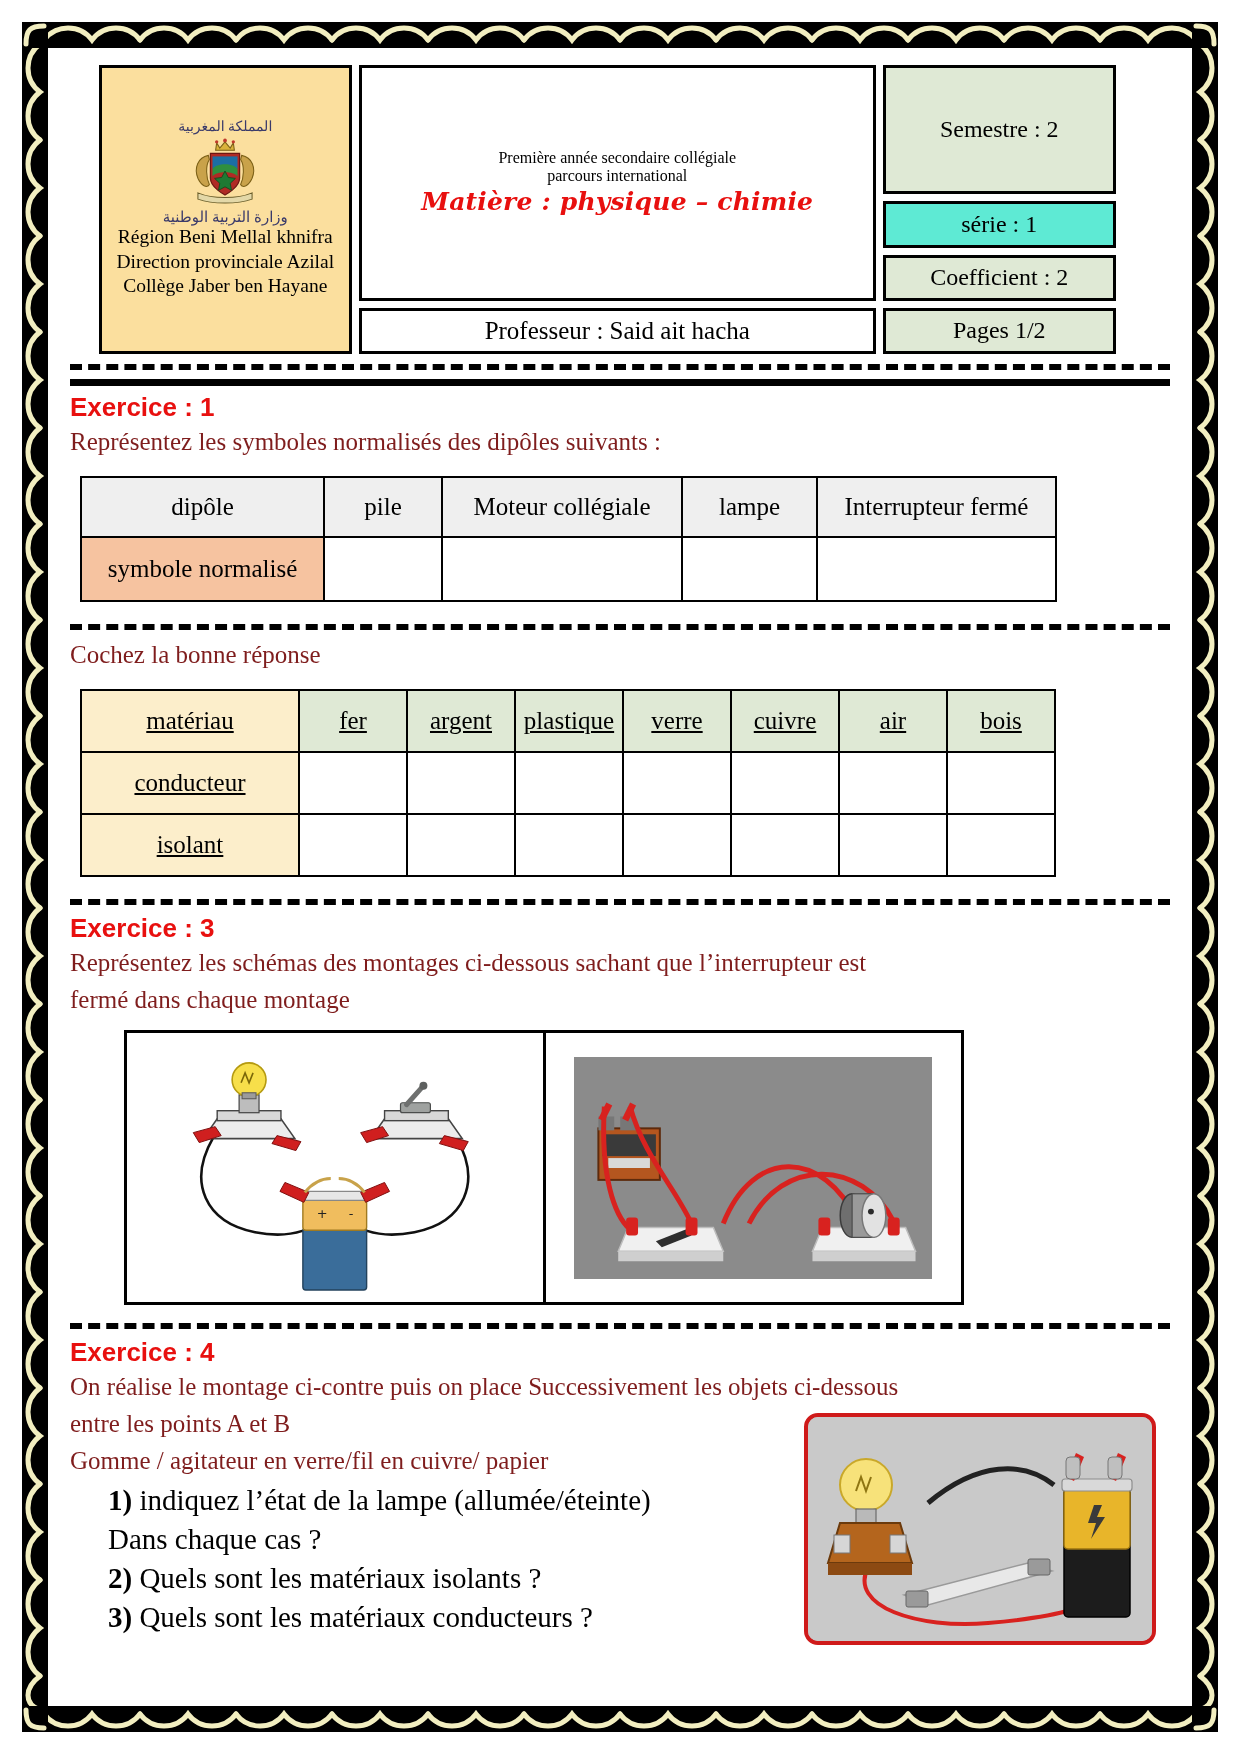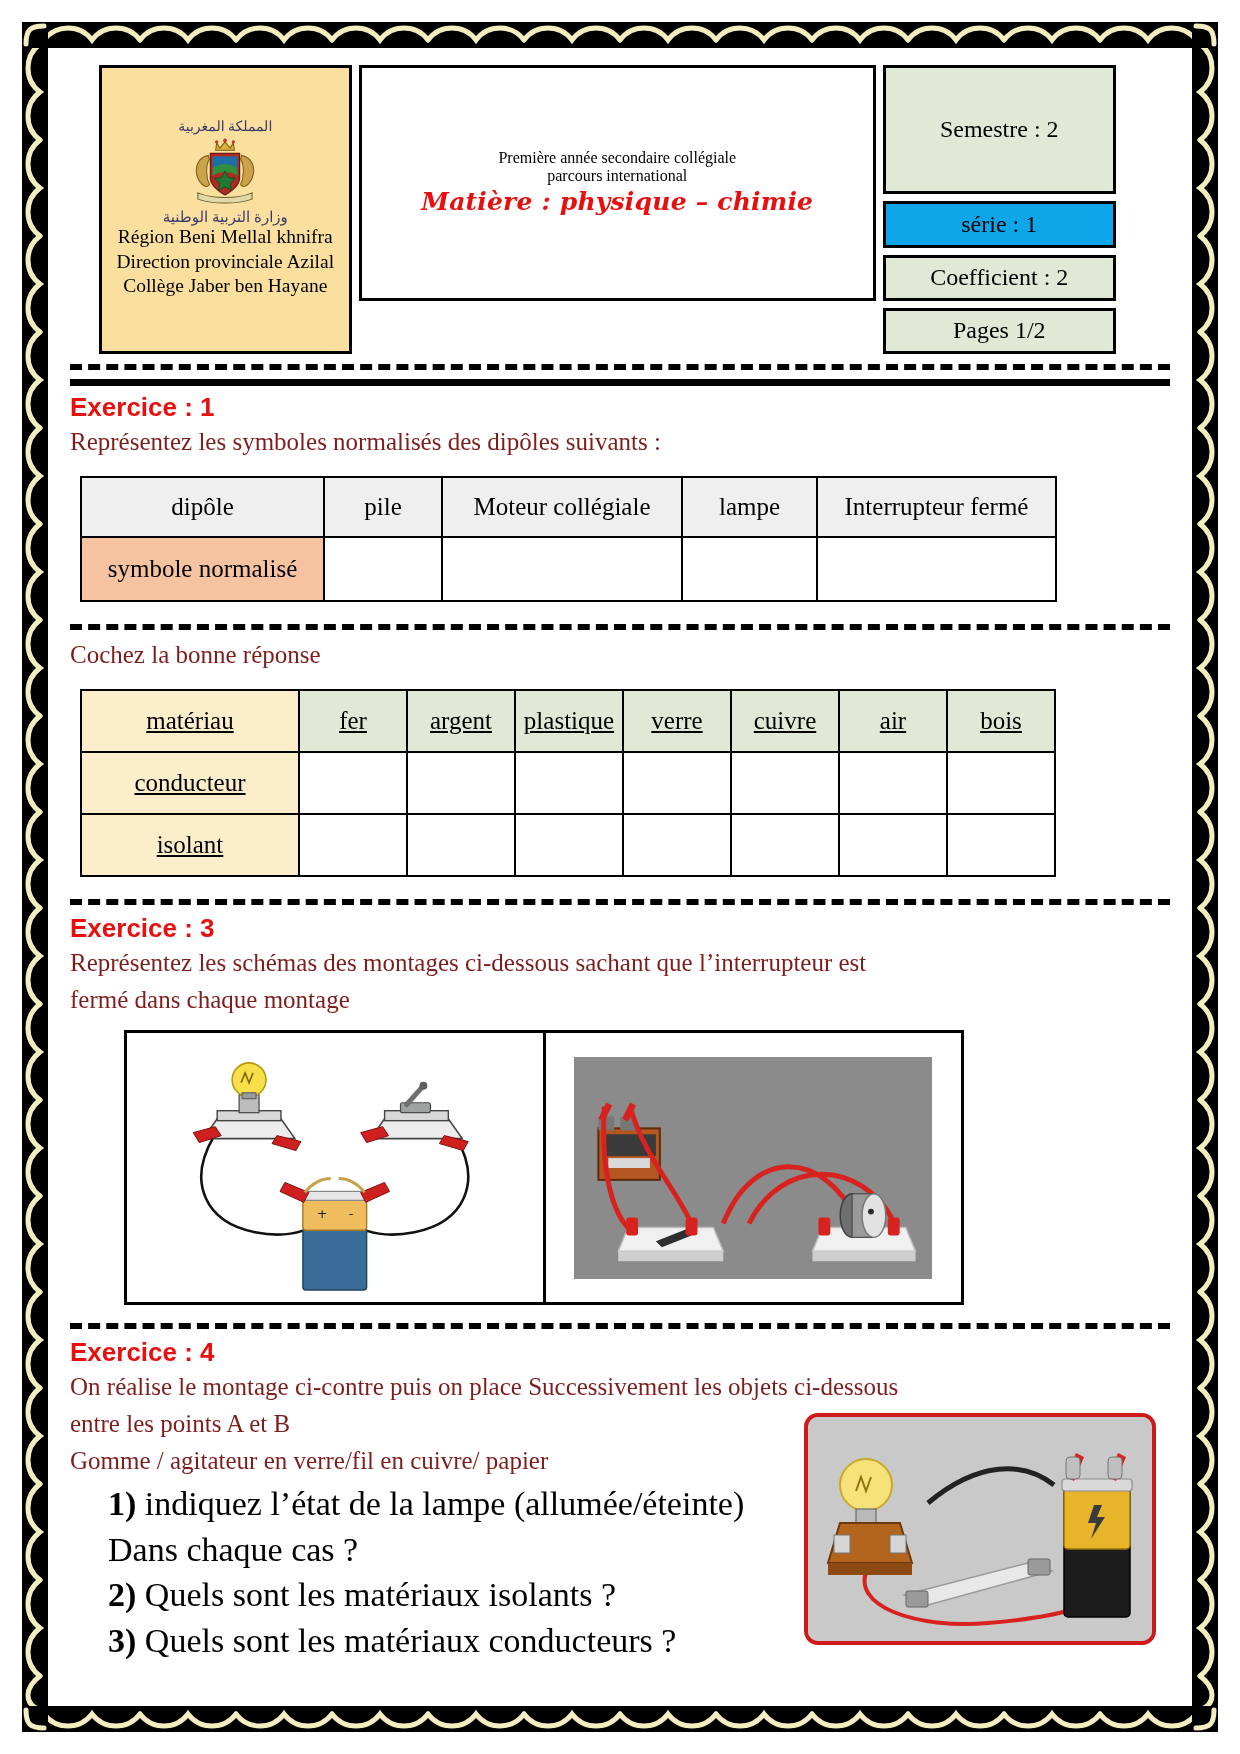--- a/index.html
+++ b/index.html
@@ -128,21 +128,21 @@
   .fig-cell.left{border-right:3px solid #000;}
   .fig-cell.right{display:flex;align-items:center;justify-content:center;}
   .photo-grey{
     width:358px;height:222px;background:#8b8b8b;position:relative;
   }
 
   
   .ex4-wrap{display:flex;align-items:flex-start;}
   .ex4-left{flex:1;}
   .ex4-list{margin:0;padding:0;list-style:none;}
-  .ex4-list li{font-size:34px;line-height:1.34;margin-left:38px;}
+  .ex4-list li{font-size:29px;line-height:1.34;margin-left:38px;}
   .ex4-list li .num{font-weight:bold;}
   .ex4-list li.cont{margin-left:38px;}
   .ex4-photo{
     margin:6px 14px 0 6px;
     width:352px;height:232px;
     border:4px solid #cf1a1a;border-radius:14px;
     background:#c9c9c9;
     position:relative;overflow:hidden;
     box-sizing:border-box;
   }
@@ -271,21 +271,21 @@
       border:3px solid #000;
       margin:-1.5px 0 0 -1.5px;
       display:flex;flex-direction:column;
       align-items:center;justify-content:center;
       text-align:center;box-sizing:border-box;
     }
     .cell-logo{grid-column:1;grid-row:1 / span 4;background:#fbdf9e;padding:6px 4px;}
     .cell-title{grid-column:2;grid-row:1 / span 3;}
     .cell-prof{grid-column:2;grid-row:4;font-size:25px;}
     .cell-m1{grid-column:3;grid-row:1;background:#dfe9d5;font-size:24px;}
-    .cell-m2{grid-column:3;grid-row:2;background:#0ea5e9;font-size:24px;}
+    .cell-m2{grid-column:3;grid-row:2;background:#5eead4;font-size:24px;}
     .cell-m3{grid-column:3;grid-row:3;background:#dfe9d5;font-size:24px;}
     .cell-m4{grid-column:3;grid-row:4;background:#dfe9d5;font-size:24px;}
   </style>
 
   <div class="hdr2">
     <div class="cell-logo">
       <div class="logo-ar-top">المملكة المغربية</div>
       <svg class="crest" width="100" height="70" viewBox="0 0 96 66">
         <path d="M40 6 L43 11 L48 5 L53 11 L56 6 L57 13 L39 13 Z" fill="#d9b23a" stroke="#7a5f16" stroke-width="1"></path>
         <circle cx="40" cy="5" r="1.6" fill="#c0392b"></circle>
@@ -304,20 +304,21 @@
       <div class="logo-line">Direction provinciale Azilal</div>
       <div class="logo-line">Collège Jaber ben Hayane</div>
     </div>
 
     <div class="cell-title">
       <div class="l1">Première année secondaire collégiale</div>
       <div class="l1">parcours international</div>
       <div class="hdr-subject">Matière : physique – chimie</div>
     </div>
 
+    <div class="cell-prof">Professeur : Said ait hacha</div>
     <div class="cell-m1">Semestre : 2</div>
     <div class="cell-m2">série  :  1</div>
     <div class="cell-m3">Coefficient : 2</div>
     <div class="cell-m4">Pages 1/2</div>
   </div>
 
   <div class="rule-dash" style="margin-top:10px"></div>
   <div class="rule-solid"></div>
 
   <div class="ex-title">Exercice : 1</div>

